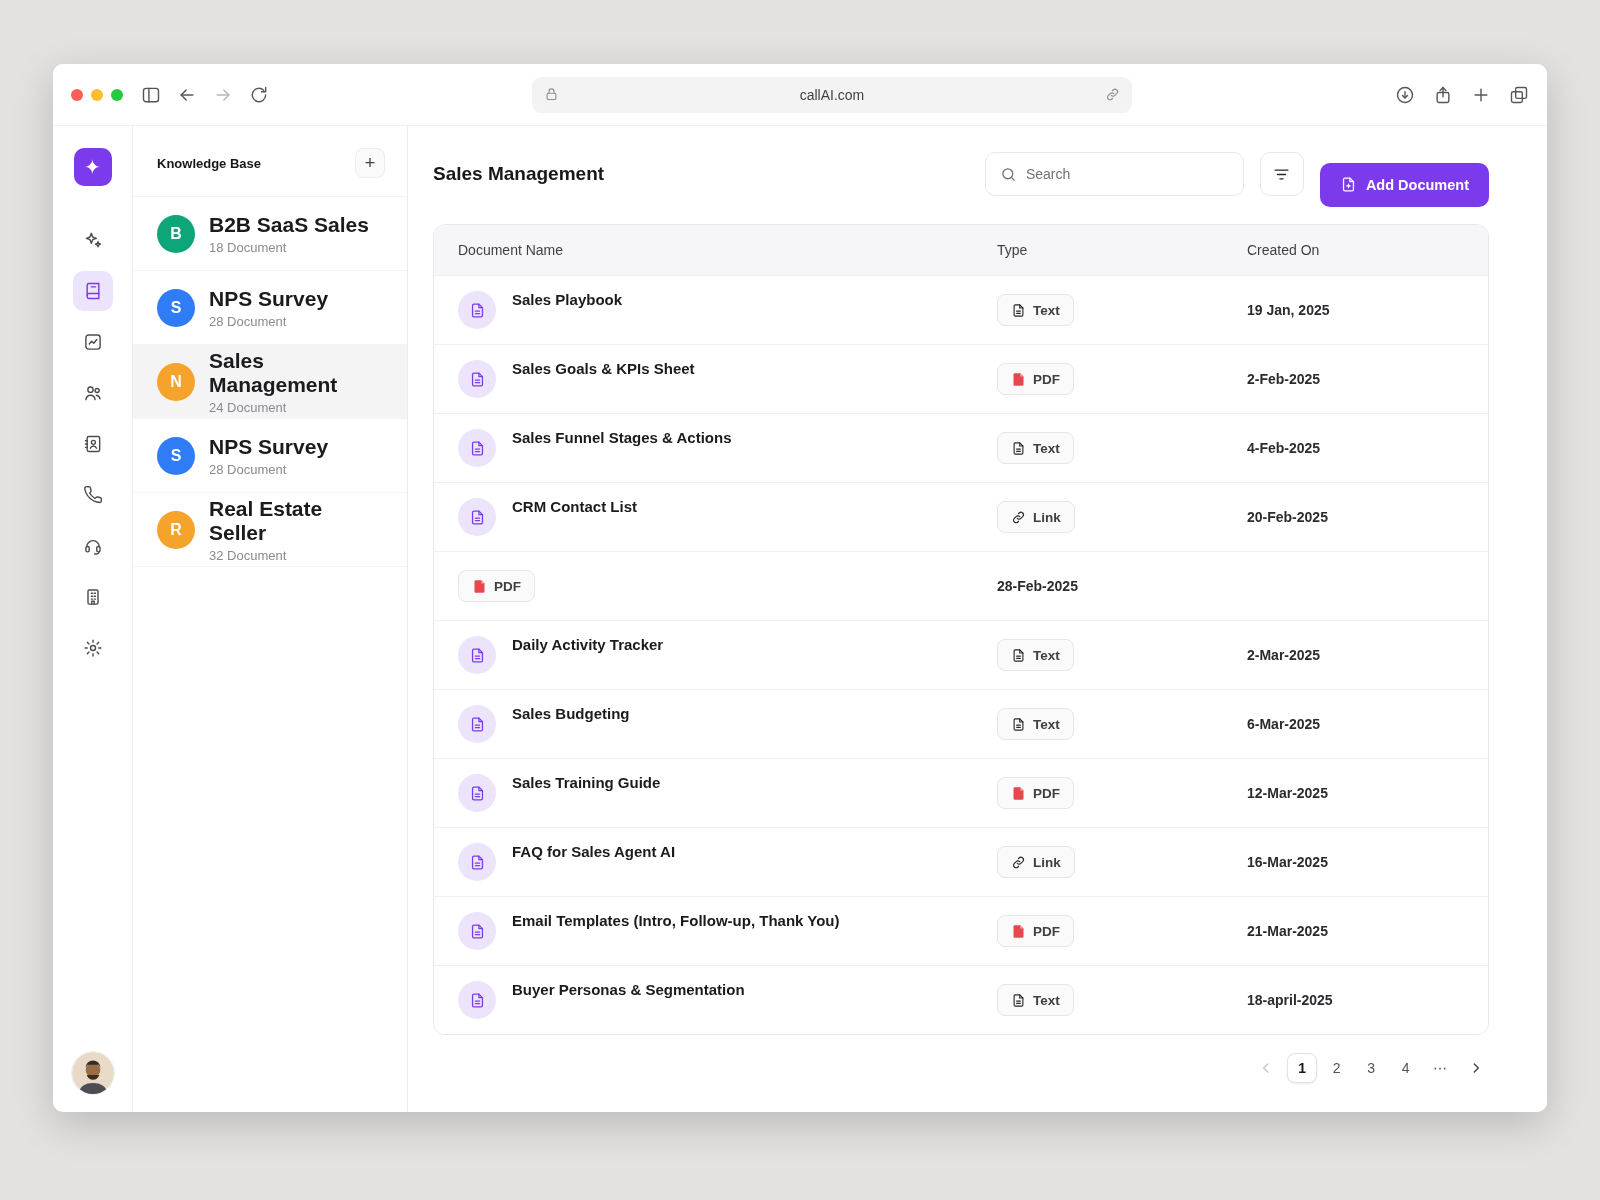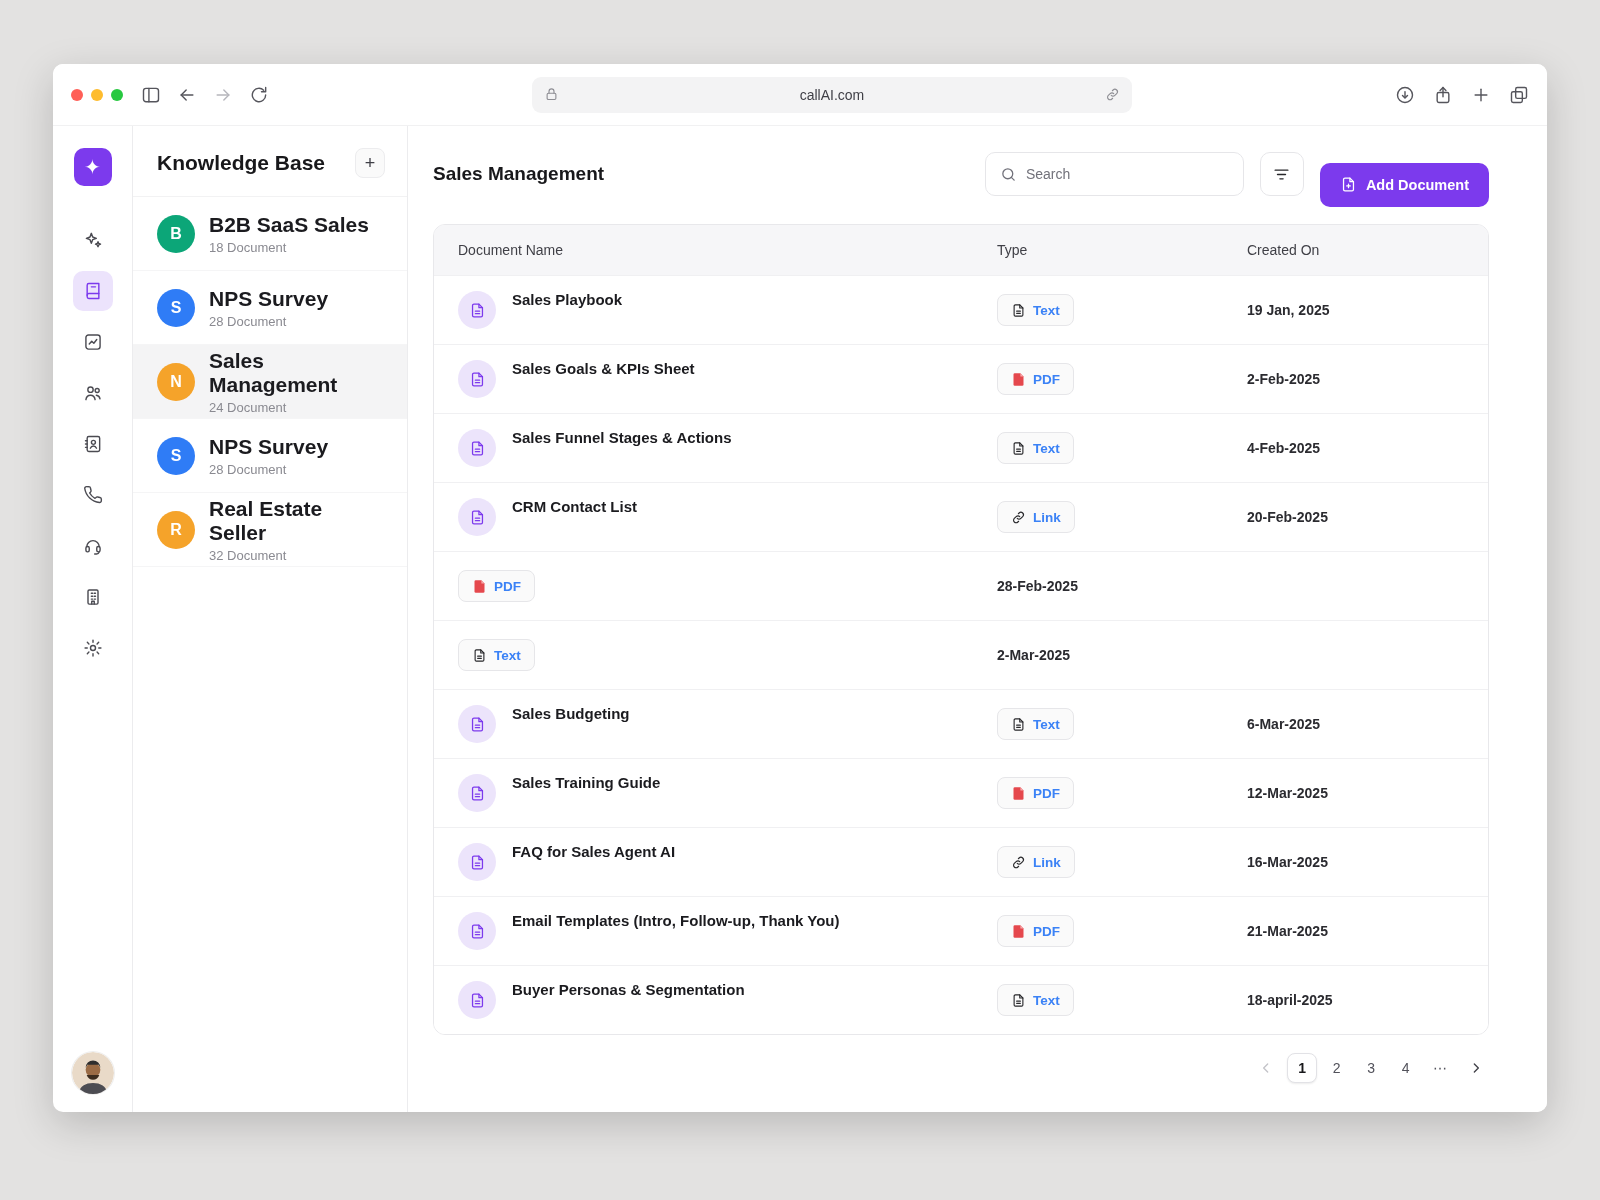--- a/index.html
+++ b/index.html
@@ -57,21 +57,21 @@
   .rail-btn.active { background:#ece3fc; }
   .rail-btn.active svg { stroke:#7c3aed; }
   .avatar { margin-top:auto; width:42px; height:42px; border-radius:50%; overflow:hidden; cursor:pointer; box-shadow:0 0 0 1px #eee; }
   .avatar svg { width:42px; height:42px; display:block; }
   
   .kb {
     width:275px; flex:0 0 275px; border-right:1px solid #ececee;
     display:flex; flex-direction:column; background:#fff;
   }
   .kb-head { display:flex; align-items:center; justify-content:space-between; padding:22px 22px 18px 24px; }
-  .kb-title { font-size:21px; font-weight:700; color:#18181b; }
+  .kb-title { font-size:13px; font-weight:700; color:#18181b; }
   .kb-add {
     width:30px; height:30px; border:1px solid #ececee; background:#fafafa; border-radius:8px;
     font-size:18px; line-height:1; color:#3f3f46; cursor:pointer;
   }
   .kb-list { border-top:1px solid #f2f2f3; }
   .kb-item {
     display:flex; align-items:center; gap:14px; padding:0 24px; height:74px;
     border-bottom:1px solid #f5f5f6; cursor:pointer;
   }
   .kb-item.active { background:#f4f4f5; }
@@ -113,21 +113,21 @@
   .doc-cell { display:flex; align-items:flex-start; gap:16px; }
   .doc-ic {
     width:38px; height:38px; border-radius:50%; background:#ece4fb; flex:0 0 38px;
     display:flex; align-items:center; justify-content:center;
   }
   .doc-ic svg { width:17px; height:17px; stroke:#7c3aed; fill:none; stroke-width:1.8; stroke-linecap:round; stroke-linejoin:round; }
   .doc-name { font-size:15px; font-weight:700; color:#1b1b1f; }
   .badge {
     display:inline-flex; align-items:center; gap:7px; height:32px; padding:0 13px;
     background:#fafafa; border:1px solid #e6e6e9; border-radius:8px;
-    font-size:13.5px; font-weight:700; color:#3b82f6; width:max-content;
+    font-size:13.5px; font-weight:700; color:#404040; width:max-content;
   }
   .badge svg { width:15px; height:15px; display:none; }
   .badge .ic-line { stroke:#27272a; fill:none; stroke-width:1.8; stroke-linecap:round; stroke-linejoin:round; }
   .badge .ic-fill { fill:#e5484d; stroke:none; }
   .badge[data-type="Text"] .icon-text { display:block; }
   .badge[data-type="PDF"] .icon-pdf { display:block; }
   .badge[data-type="Link"] .icon-link { display:block; }
   .created { font-size:14px; font-weight:600; color:#2b2b30; }
   
   .pagination { display:flex; align-items:center; justify-content:flex-end; gap:8px; margin:15px 0 0; height:36px; }
@@ -477,20 +477,30 @@
                     <path d="M15 2v5h5" fill="#f8a8ab"></path>
                   </svg>
 
                   <span>PDF</span>
                 </span>
               </div>
               <div><span class="created">28-Feb-2025</span></div>
             </div>
 
             <div class="trow drow">
+              <div class="doc-cell">
+                <span class="doc-ic">
+                  <svg viewBox="0 0 24 24">
+                    <path d="M14 3H7a2 2 0 0 0-2 2v14a2 2 0 0 0 2 2h10a2 2 0 0 0 2-2V8z"></path>
+                    <path d="M14 3v5h5"></path>
+                    <path d="M9 13h6M9 16.5h6"></path>
+                  </svg>
+                </span>
+                <span class="doc-name">Daily Activity Tracker</span>
+              </div>
               <div>
                 <span class="badge" data-type="Text">
                   <svg class="icon-text ic-line" viewBox="0 0 24 24">
                     <path d="M14 3H7a2 2 0 0 0-2 2v14a2 2 0 0 0 2 2h10a2 2 0 0 0 2-2V8z"></path>
                     <path d="M14 3v5h5"></path>
                     <path d="M9 13h6M9 16.5h6"></path>
                   </svg>
 
                   <span>Text</span>
                 </span>

